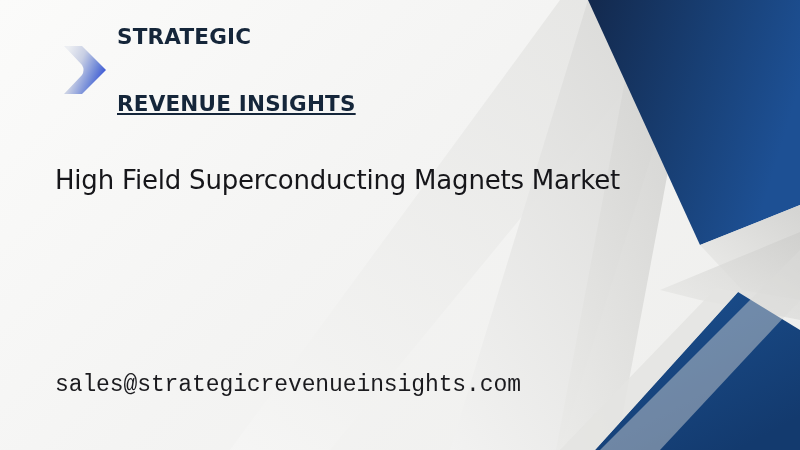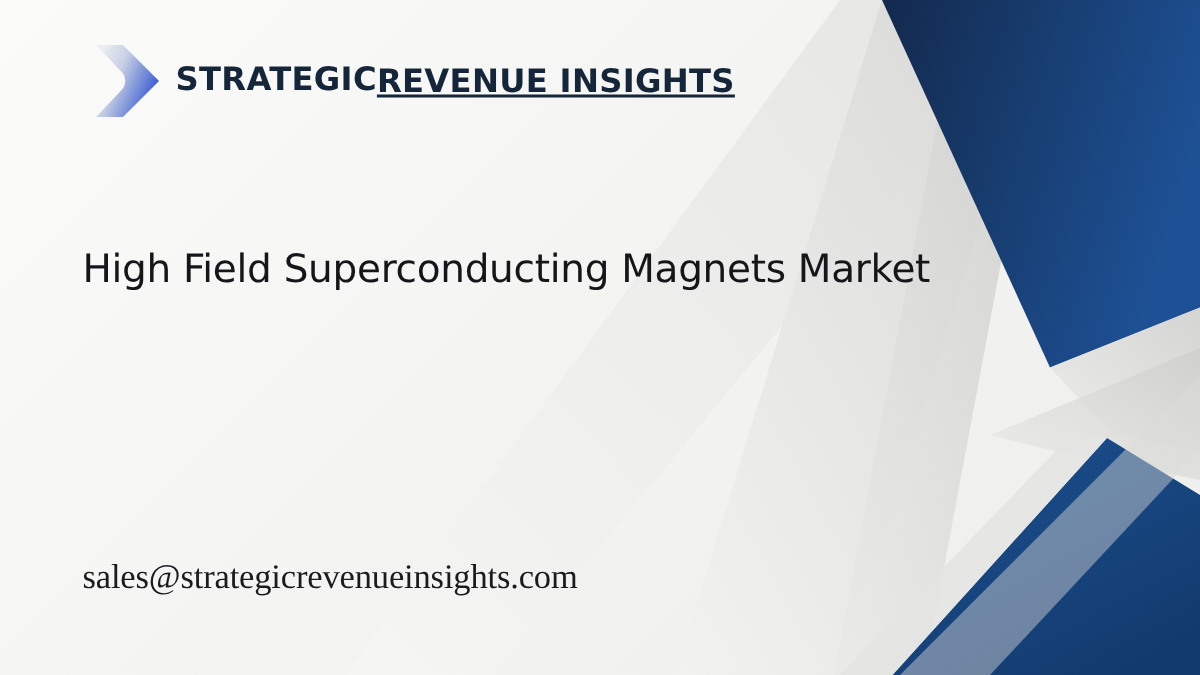--- a/index.html
+++ b/index.html
@@ -35,21 +35,21 @@
     top:26px;
     display:flex;
     align-items:center;
     gap:9px;
   }
   .logo-mark {
     width:46px; height:56px;
     flex:0 0 auto;
     display:block;
   }
-  .logo-text { display:flex; flex-direction:row; }
+  .logo-text { display:flex; flex-direction:column;gap:44px; }
   .logo-name {
     font-family:"DejaVu Sans", sans-serif;
     font-weight:bold;
     font-size:21.5px;
     line-height:21.5px;
     letter-spacing:0.2px;
     color:#15263a;
     white-space:nowrap;
   }
   .logo-name.line2 { margin-top:1px;text-decoration:underline; }
@@ -77,21 +77,21 @@
     color:#16161a;
     letter-spacing:-0.2px;
     white-space:nowrap;
   }
 
   
   .email {
     position:absolute;
     left:55px;
     top:369px;
-    font-family:Liberation Serif, serif;
+    font-family:Liberation Mono, monospace;
     font-weight:normal;
     font-size:23px;
     line-height:32px;
     color:#1b1b1f;
     letter-spacing:-0.1px;
     white-space:nowrap;
   }
 </style>
 </head>
 <body>

